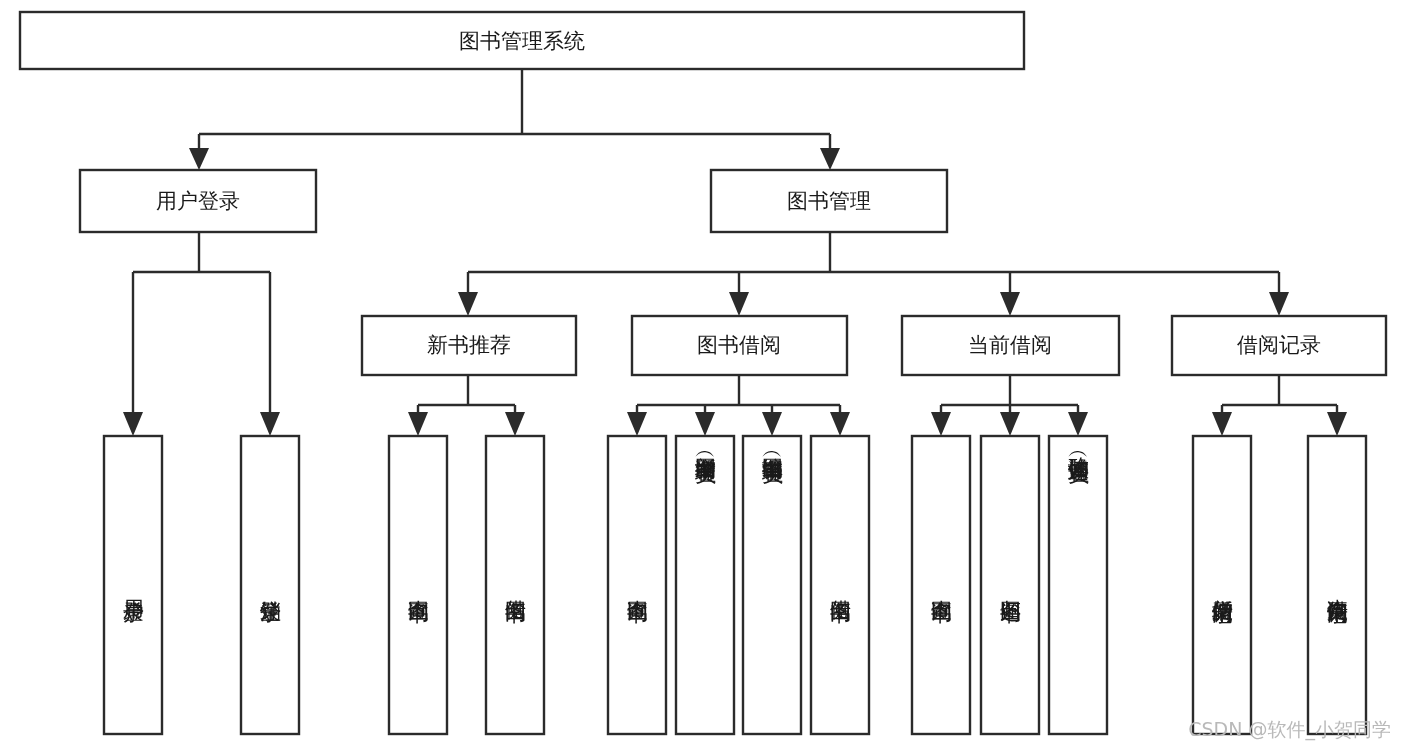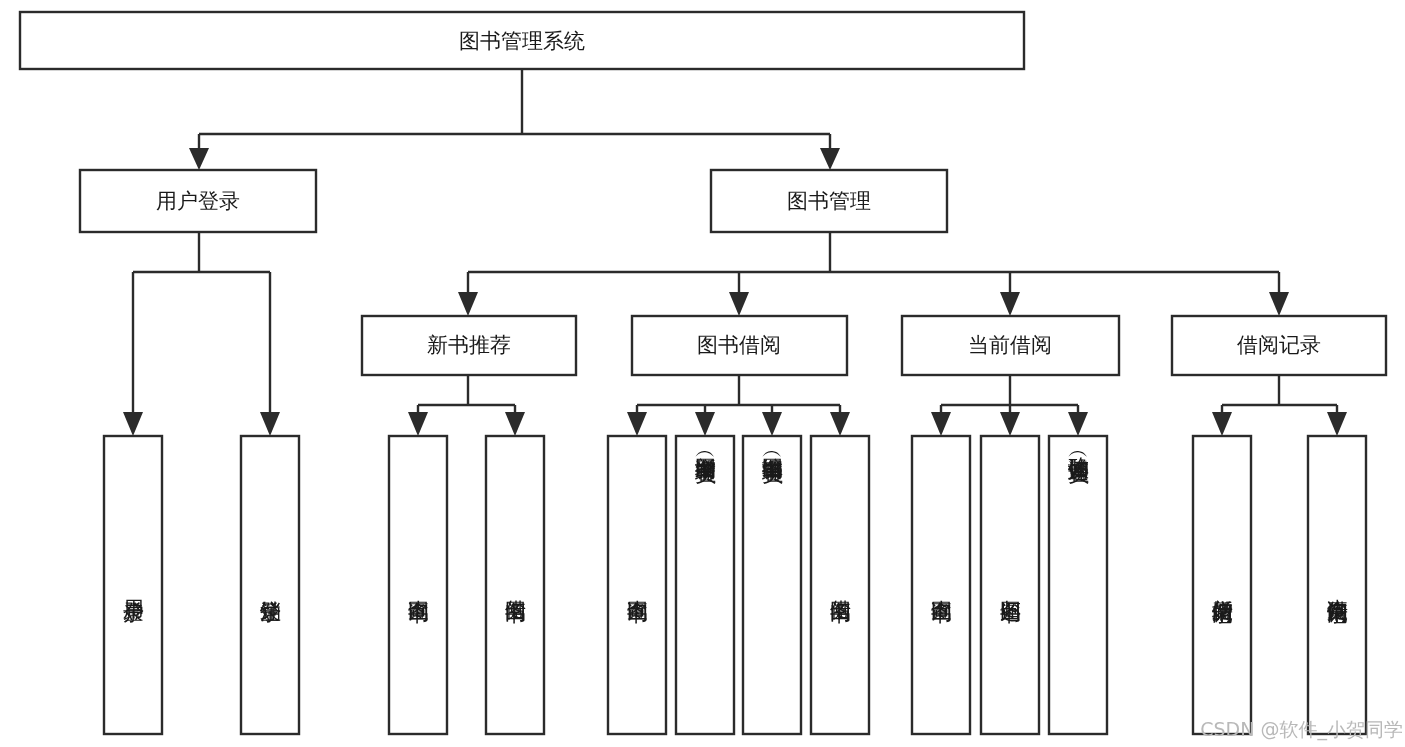--- a/index.html
+++ b/index.html
@@ -65,21 +65,21 @@
   }
   .vlabel-wrap {
     position: absolute;
     display: flex;
     align-items: flex-start;
     justify-content: center;
     pointer-events: none;
   }
   .watermark {
     position: absolute;
-    right: 2px;
+    right: 14px;
     bottom: 4px;
     font-family: "DejaVu Sans", "Liberation Sans", sans-serif;
     font-size: 19px;
     color: #b9b9b9;
     white-space: nowrap;
     user-select: none;
     margin-top: 39px;
   }
 </style>
 </head>

